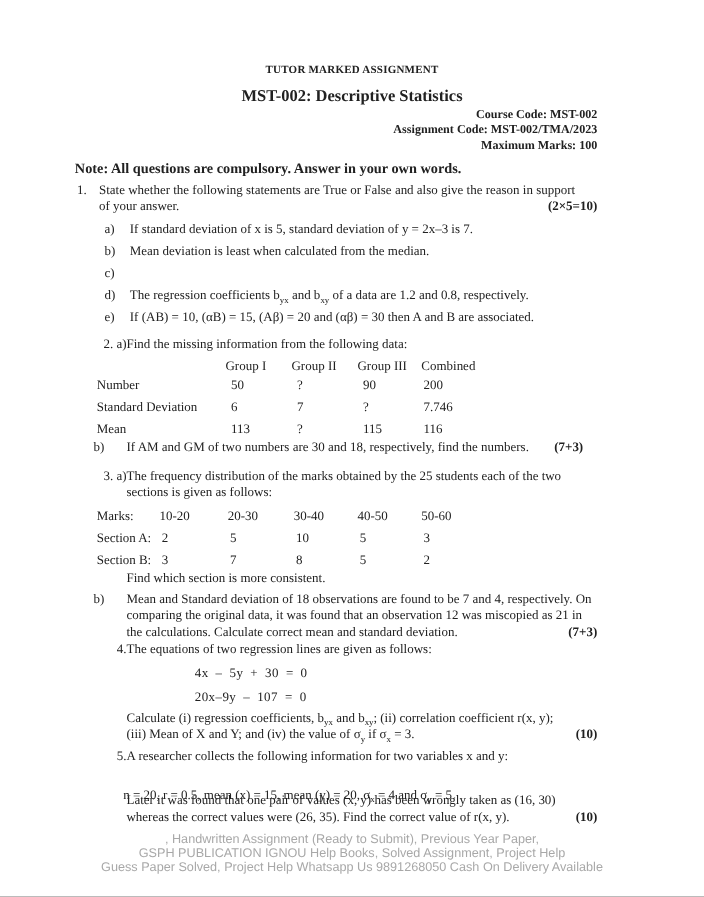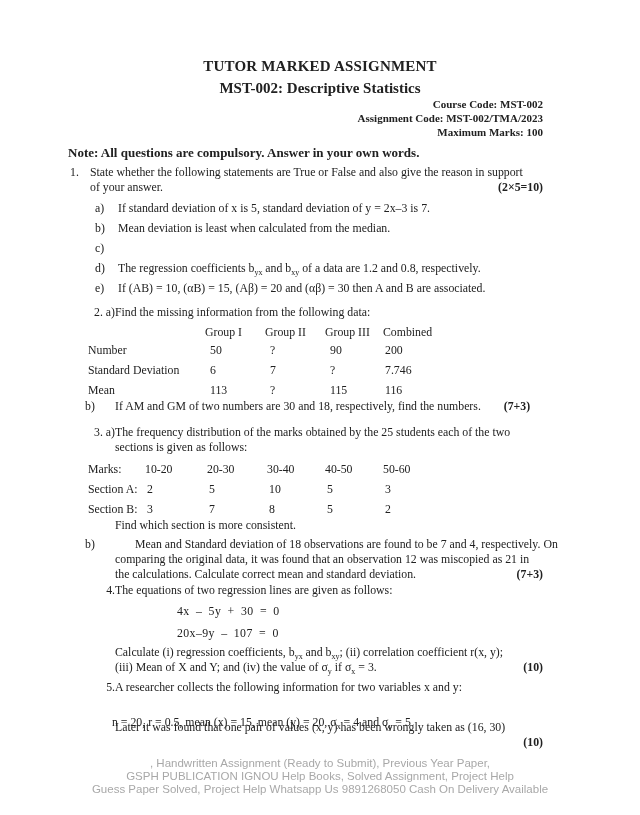--- a/index.html
+++ b/index.html
@@ -8,21 +8,21 @@
     width:640px;height:815px;
     background:#ffffff;
     font-family:"Liberation Serif", serif;
     font-size:11.8px;
     color:#212121;
     overflow:hidden;
     margin:0 auto;
   }
   .abs{position:absolute;}
   .center{text-align:center;}
-  .title{left:0;right:0;top:58px;font-size:15px;font-weight:bold;letter-spacing:.2px;}
+  .title{left:0;right:0;top:58px;font-size:10px;font-weight:bold;letter-spacing:.2px;}
   .subtitle{left:0;right:0;top:80px;font-size:15px;font-weight:bold;}
   .codes{top:97px;right:97px;text-align:right;font-size:11px;font-weight:bold;line-height:14px;}
   .note{left:68px;top:145px;font-size:13px;font-weight:bold;}
   .qblock{left:68px;width:475px;}
   .qrow{display:flex;align-items:flex-start;}
   .qnum{width:22px;flex:0 0 22px;padding-left:2px;box-sizing:border-box;}
   .qnum-wide{width:47px;flex:0 0 47px;text-align:right;}
   .qtext{flex:1;min-width:0;}
   .line{white-space:nowrap;line-height:15px;position:relative;}
   .marks{font-weight:bold;}
@@ -193,21 +193,21 @@
       <div class="q3c5 vpad2">2</div>
     </div>
   </div>
 
   <div class="abs line" style="left:115px;top:518px;">Find which section is more consistent.</div>
 
   <div class="abs qblock" style="top:537px;">
     <div class="sub-row sub-indent">
       <span class="sub-label">b)</span>
       <span class="qtext">
-        <span class="line" style="display:block;margin-left:20px;">Mean and Standard deviation of 18 observations are found to be 7 and 4, respectively. On</span>
+        <span class="line" style="display:block;">Mean and Standard deviation of 18 observations are found to be 7 and 4, respectively. On</span>
         <span class="line" style="display:block;">comparing the original data, it was found that an observation 12 was miscopied as 21 in</span>
         <span class="line" style="display:block;">
           <span>the calculations. Calculate correct mean and standard deviation.</span>
           <span class="marks-abs">(7+3)</span>
         </span>
       </span>
     </div>
   </div>
 
   <div class="abs qblock" style="top:583px;">
@@ -237,20 +237,21 @@
         <div class="line">A researcher collects the following information for two variables x and y:</div>
       </div>
     </div>
   </div>
 
   <div class="abs line" style="left:112px;top:700px;">n = 20, r = 0.5, mean (x) = 15, mean (y) = 20,  σ<sub>x</sub> = 4 and σ<sub>y</sub> = 5</div>
 
   <div class="abs" style="left:115px;top:720px;width:428px;">
     <div class="line">Later it was found that one pair of values (x, y) has been wrongly taken as (16, 30)</div>
     <div class="line">
+      <span>whereas the correct values were (26, 35). Find the correct value of r(x, y).</span>
       <span class="marks-abs">(10)</span>
     </div>
   </div>
 
   <div class="abs footer">
     <div>, Handwritten Assignment (Ready to Submit), Previous Year Paper,</div>
     <div>GSPH PUBLICATION IGNOU Help Books, Solved Assignment, Project Help</div>
     <div>Guess Paper Solved, Project Help Whatsapp Us 9891268050 Cash On Delivery Available</div>
   </div>
 

